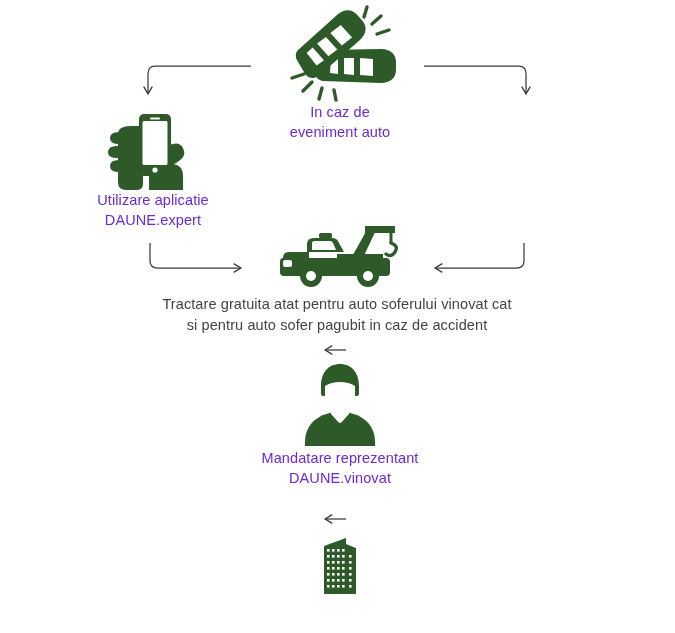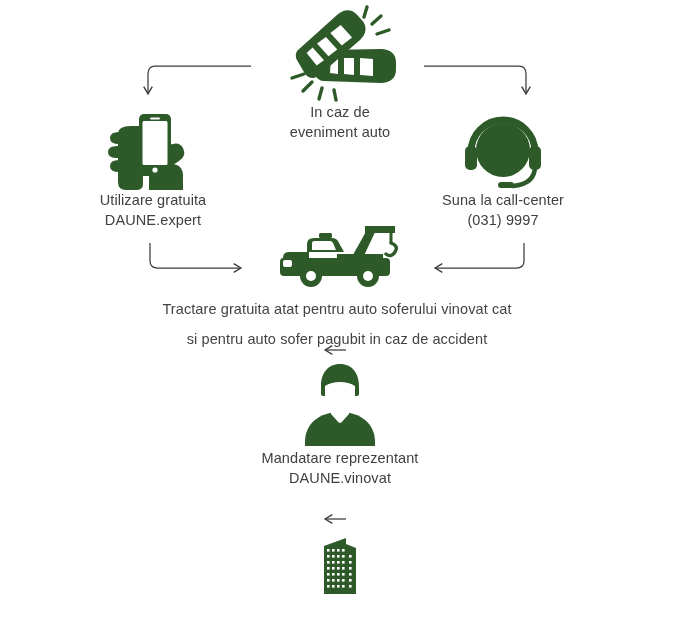--- a/index.html
+++ b/index.html
@@ -23,33 +23,33 @@
     position: absolute;
     text-align: center;
   }
   .node-icon {
     display: block;
     margin: 0 auto;
     line-height: 0;
   }
   .node-label {
     display: block;
-    color: #404040;
+    color: #6d28d9;
     font-size: 14.5px;
     line-height: 20px;
     font-weight: 400;
     white-space: pre;
     letter-spacing: 0.1px;
   }
   .caption {
     position: absolute;
     text-align: center;
     color: #434343;
     font-size: 14.5px;
-    line-height: 30px;
+    line-height: 21px;
     white-space: pre;
     letter-spacing: 0.1px;
   }
   .arrow-layer {
     position: absolute;
     left: 0;
     top: 0;
     width: 675px;
     height: 633px;
     pointer-events: none;
@@ -157,46 +157,24 @@
           <rect x="34" y="8" width="32" height="62" rx="5" ry="5"></rect>
 
           <rect x="37.5" y="15" width="25" height="44" rx="1.5" ry="1.5" fill="#ffffff"></rect>
 
           <rect x="45" y="11.5" width="10" height="2" rx="1" fill="#ffffff"></rect>
 
           <circle cx="50" cy="64" r="2.6" fill="#ffffff"></circle>
         </g>
       </svg>
     </span>
-    <span class="node-label">Utilizare gratuita
+    <span class="node-label">Utilizare aplicatie
 DAUNE.expert</span>
   </div>
 
-  <div class="node" id="node-call">
-    <span class="node-icon">
-      <svg width="90" height="84" viewBox="0 0 90 84">
-        <g fill="#2d5a28">
-
-          <path d="M13,46 A32,32 0 0 1 77,46" fill="none" stroke="#2d5a28" stroke-width="7"></path>
-
-          <rect x="7" y="40" width="12" height="24" rx="5" ry="5"></rect>
-
-          <rect x="71" y="40" width="12" height="24" rx="5" ry="5"></rect>
-
-          <circle cx="45" cy="44" r="27"></circle>
-
-          <path d="M77,60 q0,18 -22,20" fill="none" stroke="#2d5a28" stroke-width="4.5" stroke-linecap="round"></path>
-
-          <rect x="40" y="76" width="16" height="6" rx="3" ry="3"></rect>
-        </g>
-      </svg>
-    </span>
-    <span class="node-label">Suna la call-center
-(031) 9997</span>
-  </div>
 
   <div class="node" id="node-tow">
     <span class="node-icon">
       <svg width="130" height="66" viewBox="0 0 130 66">
         <g fill="#2d5a28">
 
           <path d="M74,38 L93,4 L102,4 L86,38 Z"></path>
 
           <path d="M90,2 L120,2 L120,9 L90,9 Z"></path>
 

